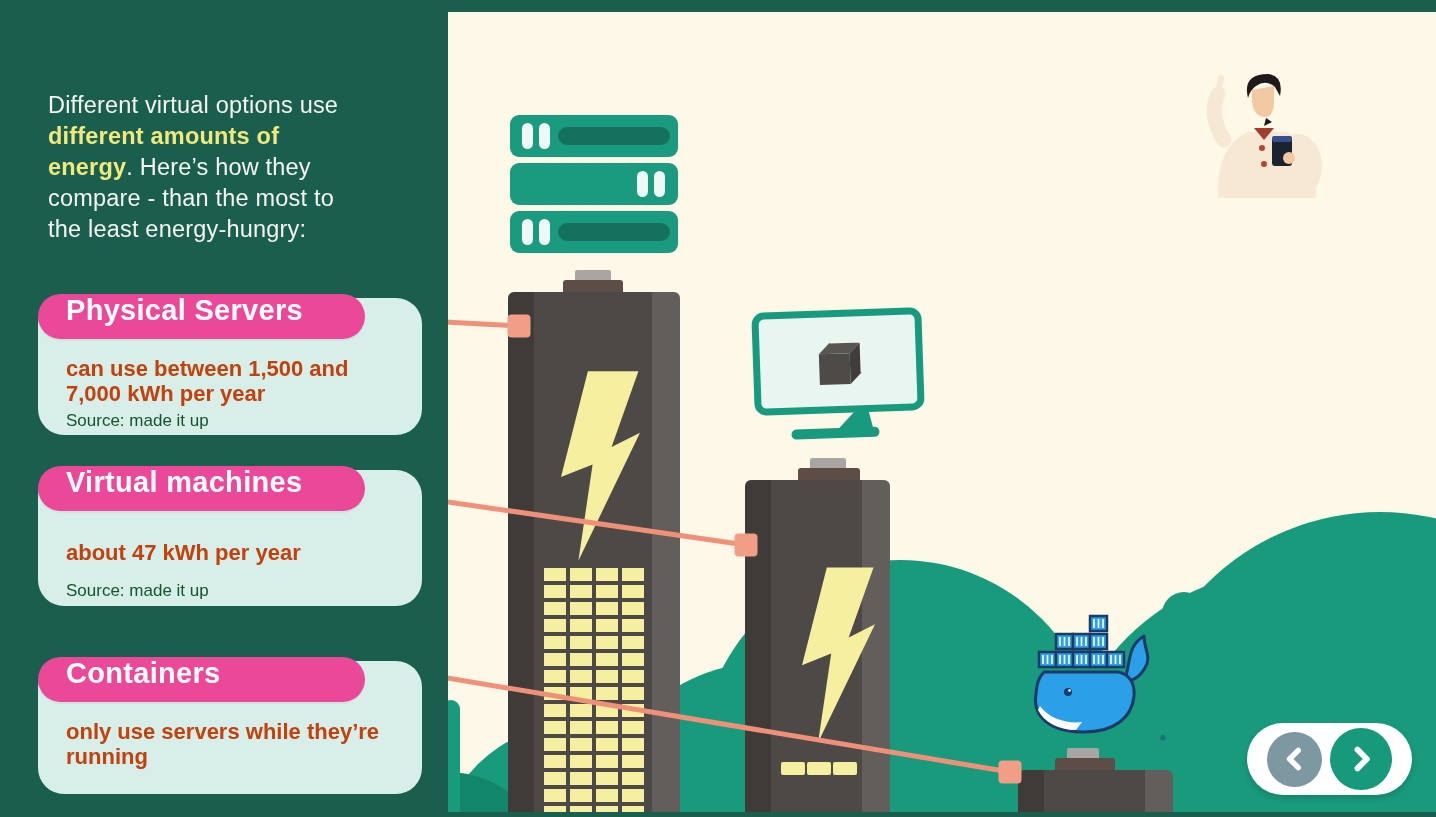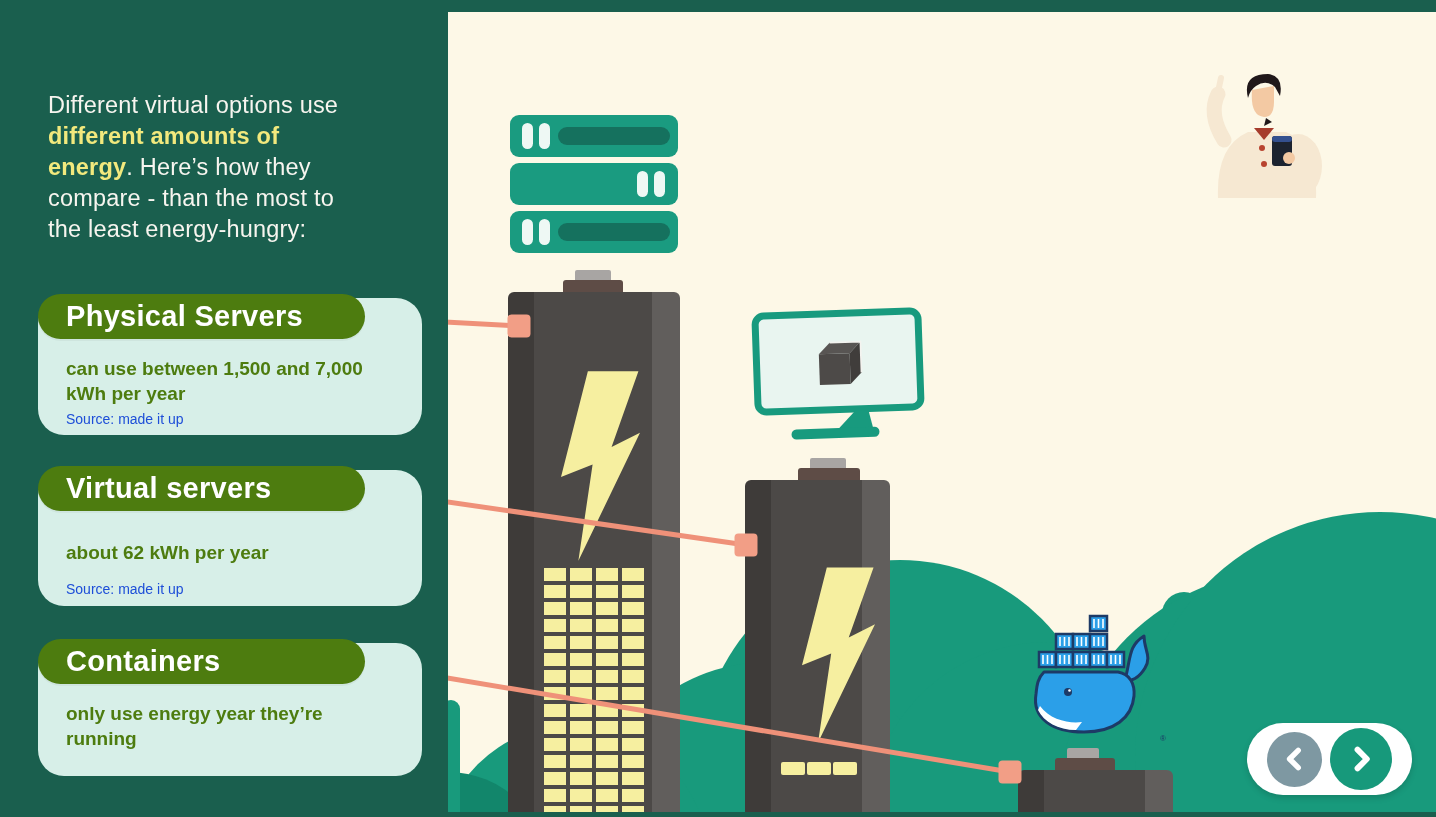--- a/index.html
+++ b/index.html
@@ -15,28 +15,28 @@
     position:absolute; left:48px; top:90px; width:305px;
     font-size:23.5px; line-height:31px; color:#f7f5ef; letter-spacing:0.2px;
   }
   .intro b { color:#f2e97d; font-weight:bold;text-align:center; }
   .card {
     position:absolute; left:38px; width:384px;
     background:#d7efe8; border-radius:26px;
   }
   .card-pill {
     position:absolute; left:0; top:-4px; height:45px; width:327px;
-    background:#4d7c0f; border-radius:24px;
-    display:flex; align-items:center; padding-left:28px;
+    background:#ec4899; border-radius:24px;
+    display:flex; padding-left:28px;
     box-shadow:0 2px 0 rgba(0,0,0,0.04);
   }
   .card-pill span { color:#ffffff; font-weight:bold; font-size:29px; letter-spacing:0.3px; }
   .card-body { padding:58px 30px 16px 28px; }
-  .card-text { width:322px; color:#4d7c0f; font-weight:bold; font-size:19px; line-height:25px; }
-  .card-source { margin-top:5px; color:#1d4ed8; font-size:14px; }
+  .card-text { width:322px; color:#c2410c; font-weight:bold; font-size:22px; line-height:25px; }
+  .card-source { margin-top:5px; color:#14532d; font-size:17px; }
   .card.c2 .card-body { padding-top:70px; }
   .card.c2 .card-source { margin-top:16px; }
   
   .canvas {
     position:absolute; left:448px; top:12px; width:988px; height:800px;
     background:#fdf8e7; overflow:hidden; z-index:10;
   }
   .bush { position:absolute; background:#189a7c; border-radius:50%; }
   .bush.dark { background:#12866b; }
   
@@ -252,32 +252,32 @@
         <span>Physical Servers</span>
       </div>
       <div class="card-body">
         <div class="card-text">can use between 1,500 and 7,000 kWh per year</div>
         <div class="card-source">Source: made it up</div>
       </div>
     </div>
 
     <div class="card c2" style="top:470px; height:136px;">
       <div class="card-pill">
-        <span>Virtual servers</span>
+        <span>Virtual machines</span>
       </div>
       <div class="card-body">
-        <div class="card-text">about 62 kWh per year</div>
+        <div class="card-text">about 47 kWh per year</div>
         <div class="card-source">Source: made it up</div>
       </div>
     </div>
 
-    <div class="card c3" style="top:643px; height:133px;">
+    <div class="card c3" style="top:661px; height:133px;">
       <div class="card-pill">
         <span>Containers</span>
       </div>
       <div class="card-body">
-        <div class="card-text">only use energy year they’re running</div>
+        <div class="card-text">only use servers while they’re running</div>
         <div class="card-source"></div>
       </div>
     </div>
   </div>
 
 </div>
 
 </body></html>

